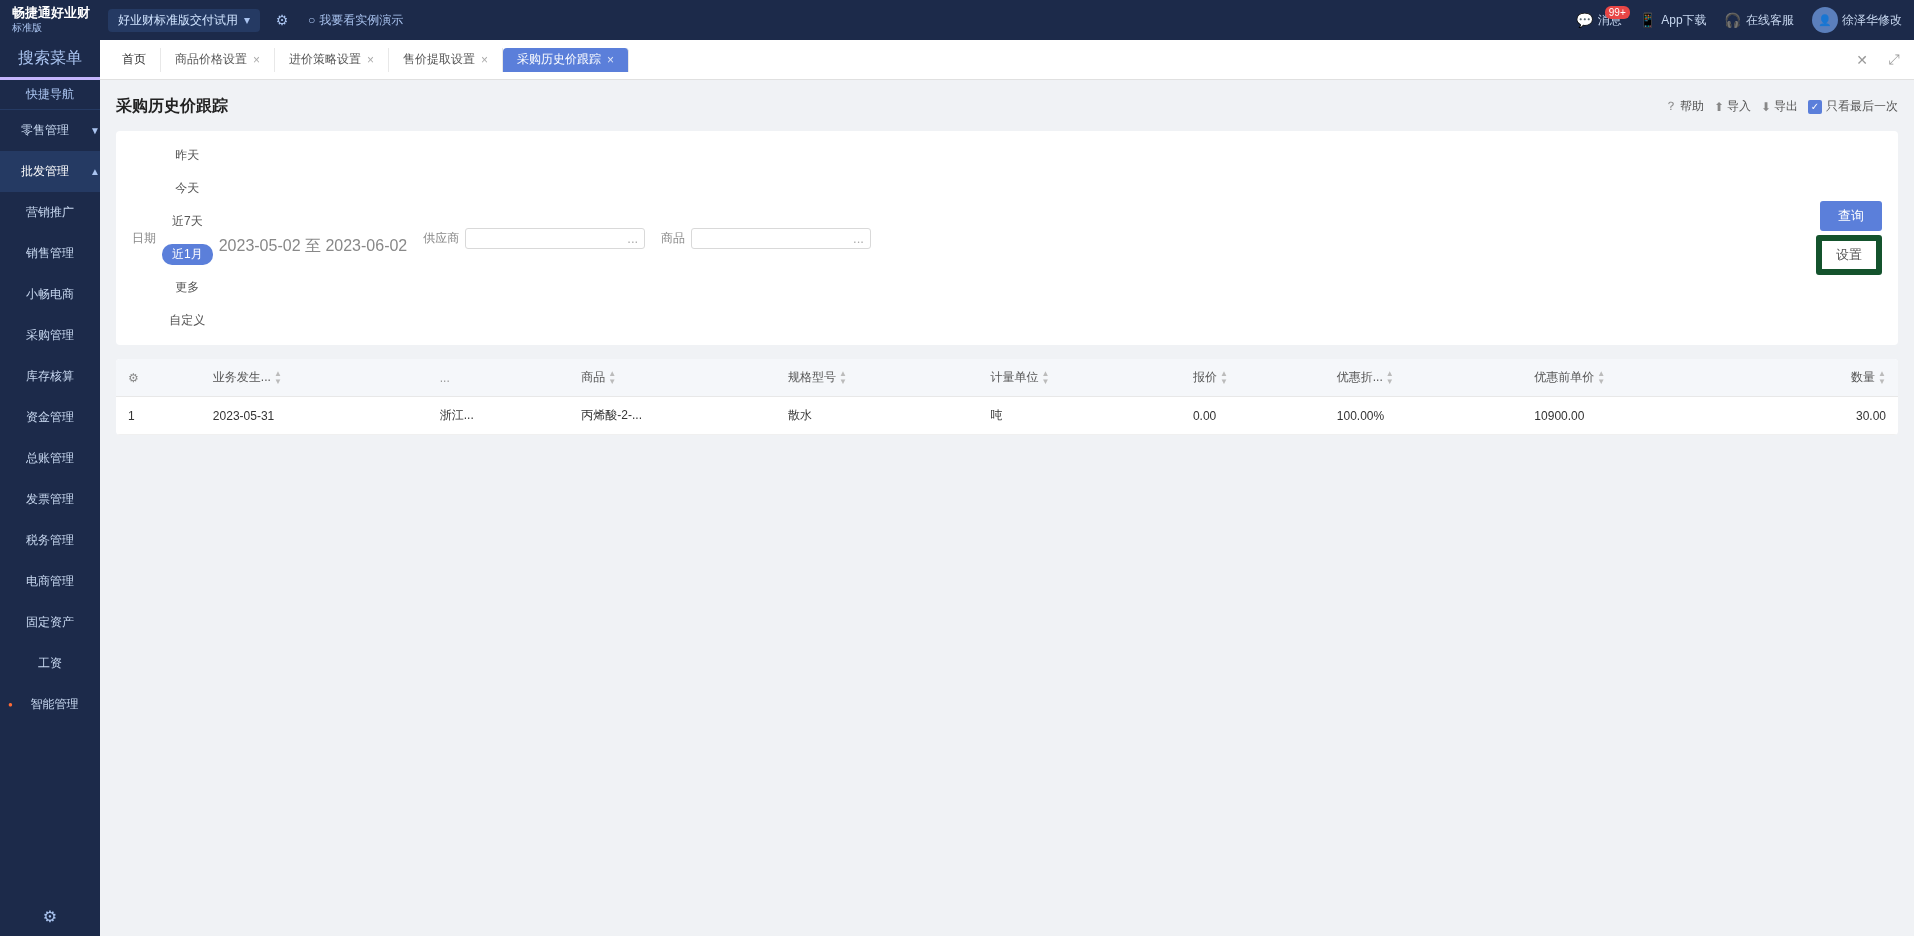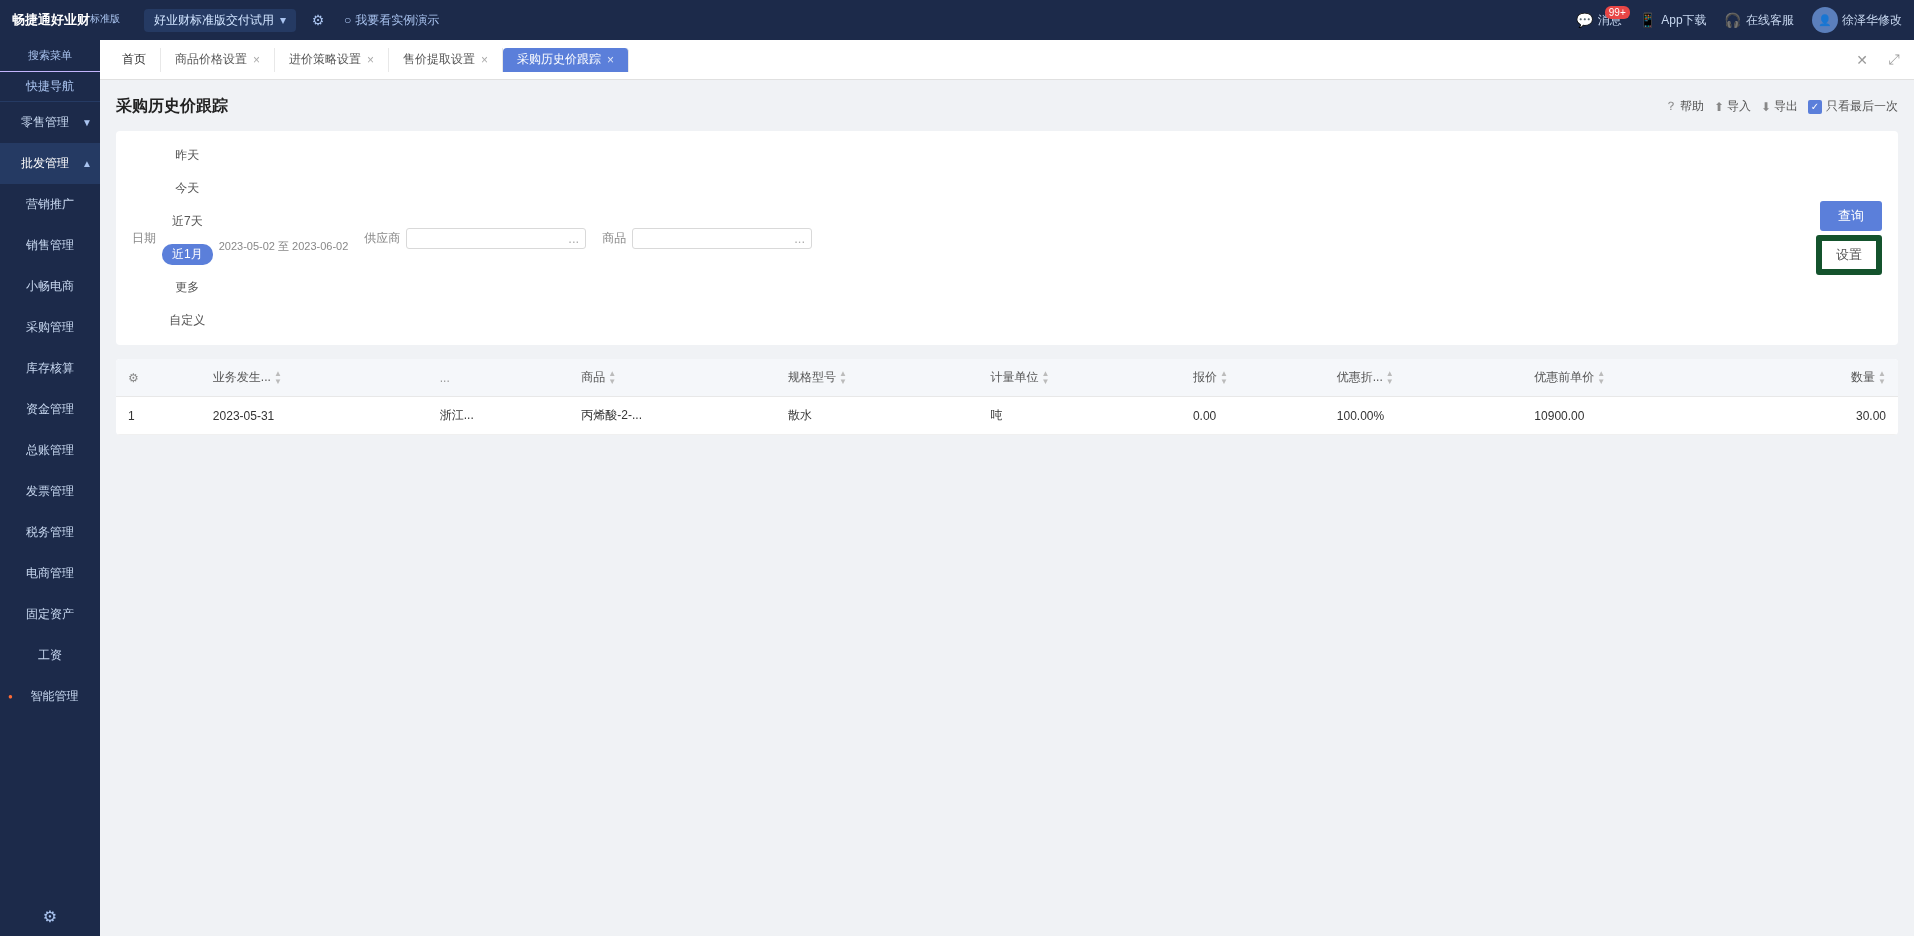--- a/index.html
+++ b/index.html
@@ -1,41 +1,41 @@
 <!DOCTYPE html>
 <html><head>
   <meta charset="utf-8">
   <style>
     * { box-sizing: border-box; margin: 0; padding: 0; }
     body { font-family: 'Microsoft YaHei', Arial, sans-serif; font-size: 13px; background: #f5f5f5; color: #333; display: flex; flex-direction: column; height: 100vh; overflow: hidden; }
 
     
     .top-bar { display: flex; align-items: center; background: #1c2a4a; color: #fff; height: 40px; padding: 0 12px; flex-shrink: 0; }
-    .top-bar-logo { display: flex; flex-direction: row; align-items: flex-start; margin-right: 24px; min-width: 80px; }
+    .top-bar-logo { display: flex; flex-direction: column; align-items: flex-start; margin-right: 16px; min-width: 80px; }
     .top-bar-logo .logo-title { font-size: 13px; font-weight: bold; color: #fff; line-height: 1.2; }
     .top-bar-logo .logo-sub { font-size: 10px; color: #aac4f0; }
     .top-bar-selector { display: flex; align-items: center; background: #253a63; border-radius: 4px; padding: 3px 10px; color: #d0e4ff; font-size: 12px; cursor: pointer; margin-right: 8px; }
     .top-bar-selector .arrow { margin-left: 6px; color: #aac4f0; }
     .top-bar-settings { width: 28px; height: 28px; display: flex; align-items: center; justify-content: center; color: #aac4f0; cursor: pointer; font-size: 14px; margin-right: 12px; }
     .top-bar-demo { display: flex; align-items: center; color: #aac4f0; font-size: 12px; cursor: pointer; }
     .top-bar-demo .demo-icon { margin-right: 4px; }
     .top-bar-right { margin-left: auto; display: flex; align-items: center; gap: 18px; }
     .top-bar-right-item { display: flex; align-items: center; color: #c8d8f0; font-size: 12px; cursor: pointer; position: relative; }
     .top-bar-right-item .icon { margin-right: 4px; font-size: 14px; }
     .badge { background: #e84646; color: #fff; border-radius: 6px; padding: 1px 4px; font-size: 10px; position: absolute; top: -6px; right: -8px; min-width: 18px; text-align: center; }
     .top-bar-avatar { width: 26px; height: 26px; background: #5b7fbc; border-radius: 50%; display: flex; align-items: center; justify-content: center; color: #fff; font-size: 11px; margin-right: 4px; }
 
     
     .main-layout { display: flex; flex: 1; overflow: hidden; }
 
     
     .sidebar { width: 100px; background: #1c2a4a; display: flex; flex-direction: column; overflow-y: auto; flex-shrink: 0; }
-    .sidebar-search { padding: 8px 10px; color: #aac4f0; font-size: 11px; cursor: pointer; text-align: center; border-bottom: 1px solid #c4b5fd; }
+    .sidebar-search { padding: 8px 10px; color: #aac4f0; font-size: 16px; cursor: pointer; text-align: center; border-bottom: 3px solid #c4b5fd; }
     .sidebar-quicknav { padding: 6px 10px; color: #aac4f0; font-size: 12px; cursor: pointer; text-align: center; border-bottom: 1px solid #253a63; }
-    .sidebar-item { padding: 12px 8px; color: #c8d8f0; font-size: 12px; cursor: pointer; text-align: center; display: flex; align-items: center; justify-content: space-between; }
+    .sidebar-item { padding: 12px 0; color: #c8d8f0; font-size: 12px; cursor: pointer; text-align: center; display: flex; align-items: center; justify-content: space-between; }
     .sidebar-item.active { background: #253a63; color: #fff; }
     .sidebar-item .expand-icon { font-size: 10px; color: #aac4f0; }
     .sidebar-item-label { flex: 1; text-align: center; }
     .sidebar-bottom { padding: 10px; display: flex; justify-content: center; margin-top: auto; }
     .sidebar-gear { color: #aac4f0; font-size: 16px; cursor: pointer; }
     .sidebar-dot-item { position: relative; padding: 12px 8px; color: #c8d8f0; font-size: 12px; cursor: pointer; text-align: center; display: flex; align-items: center; justify-content: center; gap: 4px; }
 
     
     .content-area { flex: 1; display: flex; flex-direction: column; overflow: hidden; background: #f0f2f5; }
 
@@ -61,21 +61,21 @@
     .only-last-checkbox { display: flex; align-items: center; gap: 4px; cursor: pointer; }
     .checkbox-checked { width: 14px; height: 14px; background: #5b7fda; border-radius: 2px; display: flex; align-items: center; justify-content: center; color: #fff; font-size: 10px; }
 
     
     .filter-bar { background: #fff; border-radius: 4px; padding: 14px 16px; margin-bottom: 14px; display: flex; align-items: center; gap: 16px; flex-wrap: wrap; }
     .filter-group { display: flex; align-items: center; gap: 6px; font-size: 12px; color: #555; }
     .filter-label { color: #888; white-space: nowrap; }
     .date-options { display: flex; align-items: center; gap: 12px; flex-direction: column; }
     .date-option { padding: 2px 6px; border-radius: 3px; cursor: pointer; color: #555; font-size: 12px; }
     .date-option.active { background: #5b7fda; color: #fff; border-radius: 10px; padding: 2px 10px; }
-    .date-range { font-size: 11px; color: #888; margin-top: 16px; }
+    .date-range { font-size: 16px; color: #888; margin-top: 16px; }
     .filter-input-wrapper { display: flex; align-items: center; border: 1px solid #d9d9d9; border-radius: 3px; padding: 2px 6px; min-width: 160px; background: #fff; }
     .filter-input { border: none; outline: none; font-size: 12px; color: #333; flex: 1; background: transparent; }
     .filter-ellipsis { color: #aaa; cursor: pointer; font-size: 13px; }
     .query-btn { background: #5b7fda; color: #fff; border: none; border-radius: 3px; padding: 6px 18px; font-size: 13px; cursor: pointer; margin-left: auto; }
     .settings-btn { background: #fff; color: #555; border: 6px solid #14532d; border-radius: 3px; padding: 5px 14px; font-size: 13px; cursor: pointer; }
 
     
     .table-container { background: #fff; border-radius: 4px; overflow: auto; }
     table { width: 100%; border-collapse: collapse; font-size: 12px; }
     thead tr { background: #f5f7fa; }

